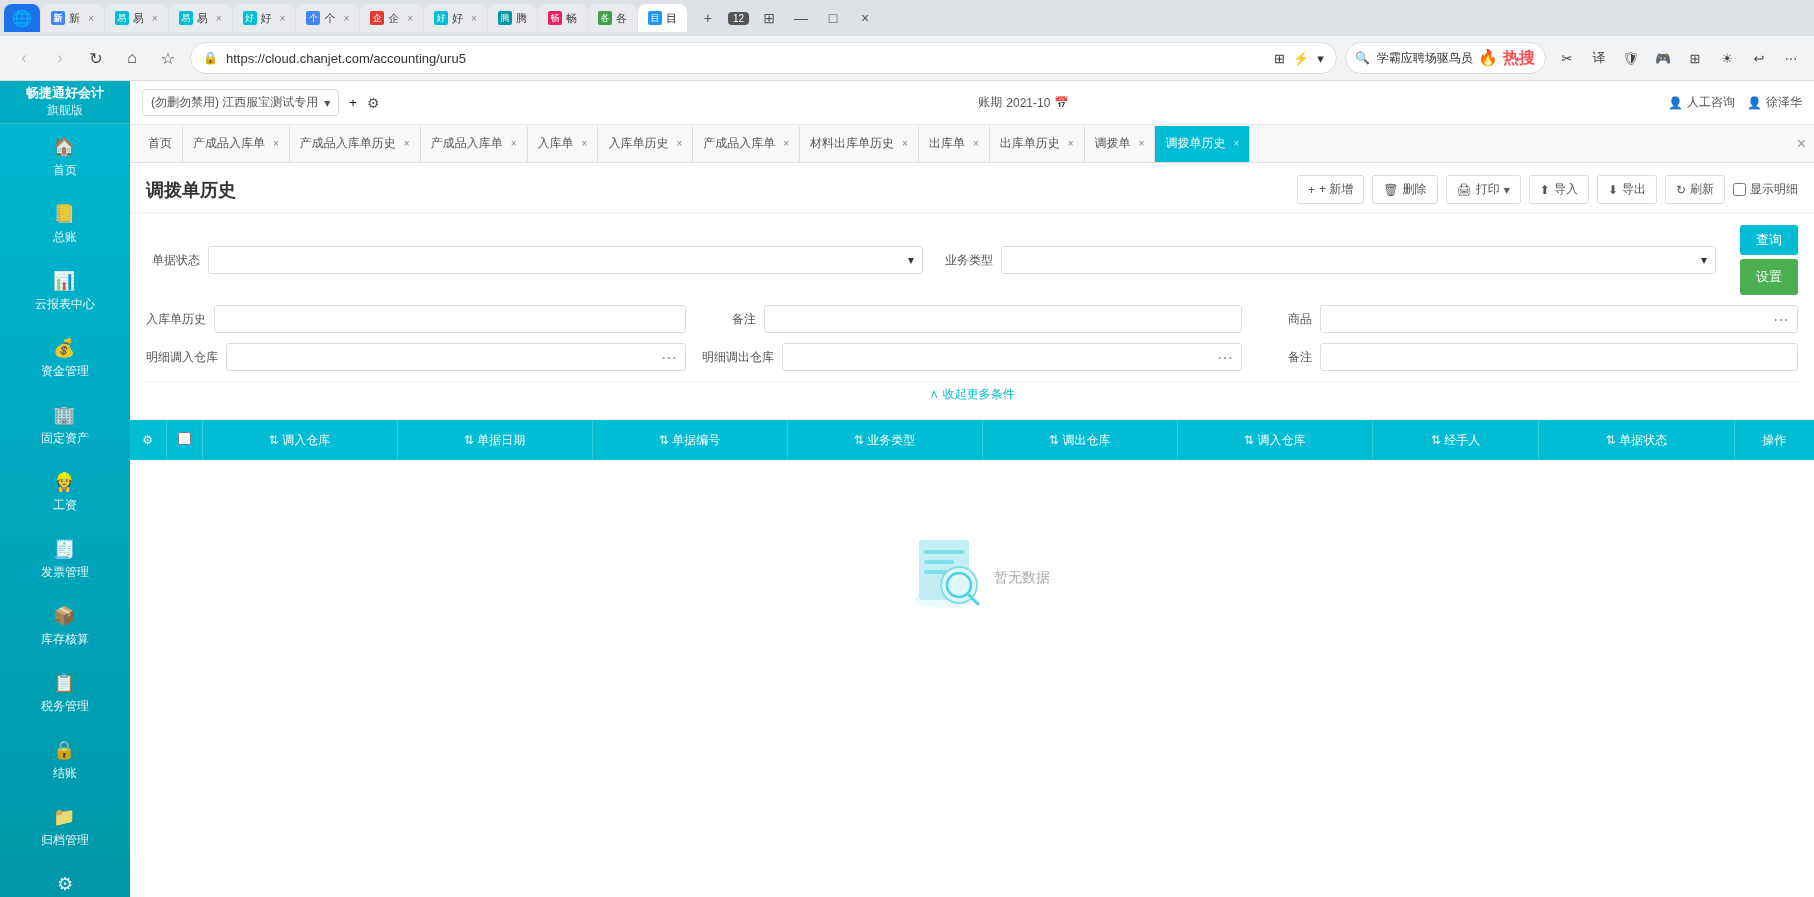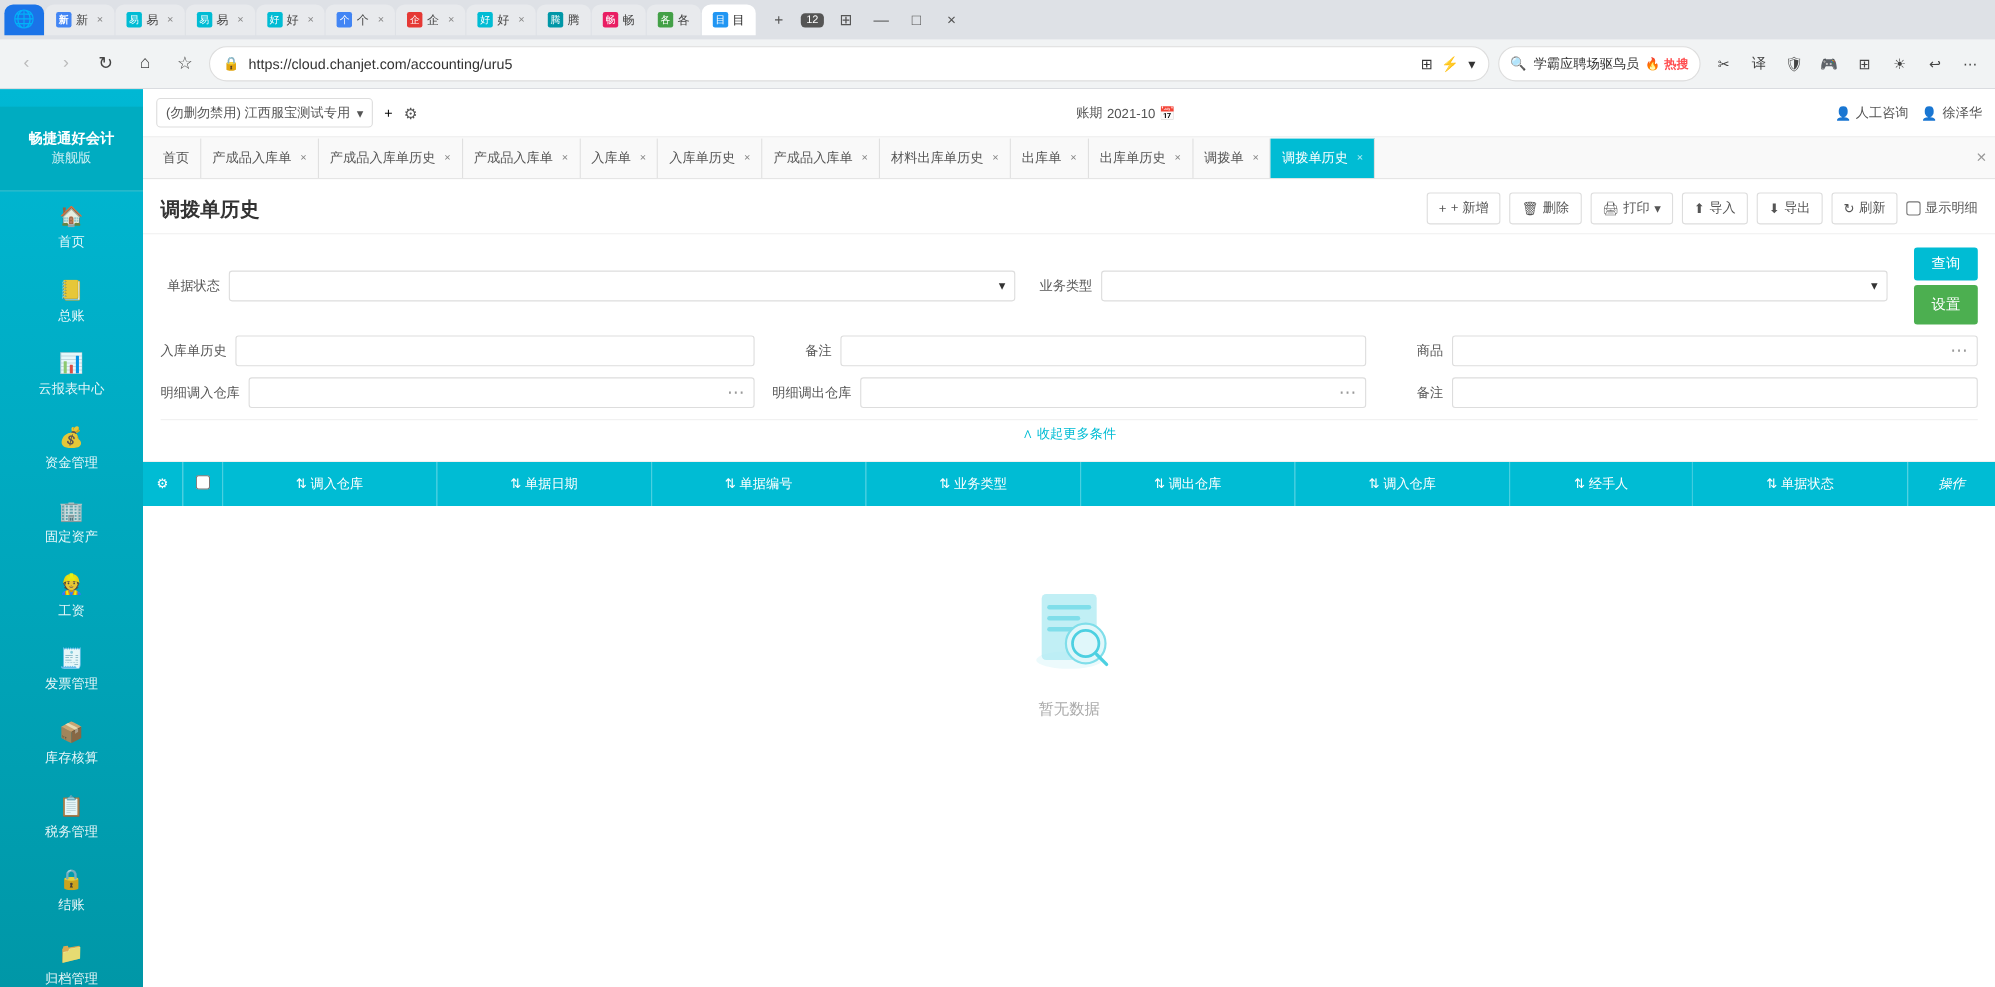--- a/index.html
+++ b/index.html
@@ -65,42 +65,41 @@
       padding: 0 12px;
       gap: 8px;
       font-size: 13px;
       color: #333;
     }
     .address-bar .lock-icon { color: #1a73e8; font-size: 12px; }
     .address-url { color: #333; flex: 1; font-size: 13px; }
     .browser-right-controls { display: flex; align-items: center; gap: 6px; }
     .browser-right-btn { width: 26px; height: 26px; border-radius: 50%; display: flex; align-items: center; justify-content: center; color: #444; font-size: 13px; cursor: pointer; }
     .search-bar-right { display: flex; align-items: center; background: #fff; border: 1px solid #ddd; border-radius: 16px; padding: 0 10px; height: 32px; gap: 6px; font-size: 12px; color: #333; }
-    .hot-tag { color: #ff4d4f; font-weight: bold; font-size: 11px; }
+    .hot-tag { color: #ff4d4f; font-weight: bold; font-size: 16px; }
 
     
     .app-container { display: flex; height: calc(100vh - 80px); }
     
     
     .sidebar {
       width: 130px;
       background: linear-gradient(180deg, #00b8d4 0%, #0097a7 100%);
       display: flex;
       flex-direction: column;
       align-items: center;
       padding-top: 0;
       flex-shrink: 0;
     }
     .logo-area {
       width: 100%;
       background: #00acc1;
-      padding: 21px 8px;
+      padding: 4px 8px;
       text-align: center;
       border-bottom: 1px solid rgba(255,255,255,0.2);
-      margin-top: 16px;
     }
     .logo-text { color: #fff; font-size: 13px; font-weight: bold; line-height: 1.3; }
     .logo-sub { color: rgba(255,255,255,0.8); font-size: 12px; }
     .sidebar-nav { width: 100%; flex: 1; overflow-y: auto; }
     .sidebar-item {
       display: flex;
       flex-direction: column;
       align-items: center;
       padding: 12px 0;
       color: rgba(255,255,255,0.9);
@@ -273,30 +272,30 @@
     }
     .table-header th {
       color: #fff;
       font-size: 12px;
       font-weight: normal;
       padding: 0 10px;
       text-align: center;
       border-right: 1px solid rgba(255,255,255,0.2);
       white-space: nowrap;
     }
-    .table-header th:last-child { border-right: none; font-style: italic; }
+    .table-header th:last-child { border-right: none; }
     .th-sort { display: flex; align-items: center; justify-content: center; gap: 4px; }
     .checkbox-th { width: 36px; }
     .settings-th { width: 36px; }
     .actions-th { width: 80px; }
     
     
     .empty-state {
       display: flex;
-      flex-direction: column;
+      flex-direction: row;
       align-items: center;
       justify-content: center;
       padding: 60px 20px;
       color: #999;
     }
     .empty-icon {
       width: 100px;
       height: 100px;
       margin-bottom: 16px;
     }

